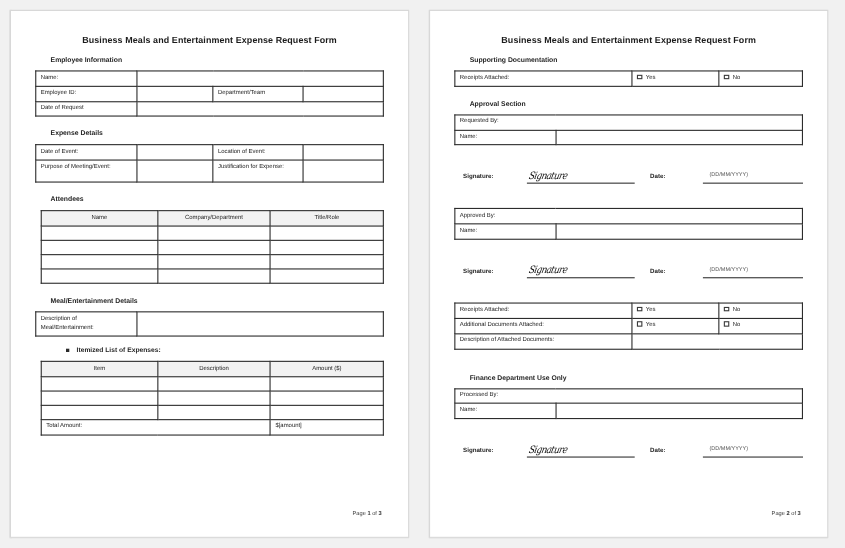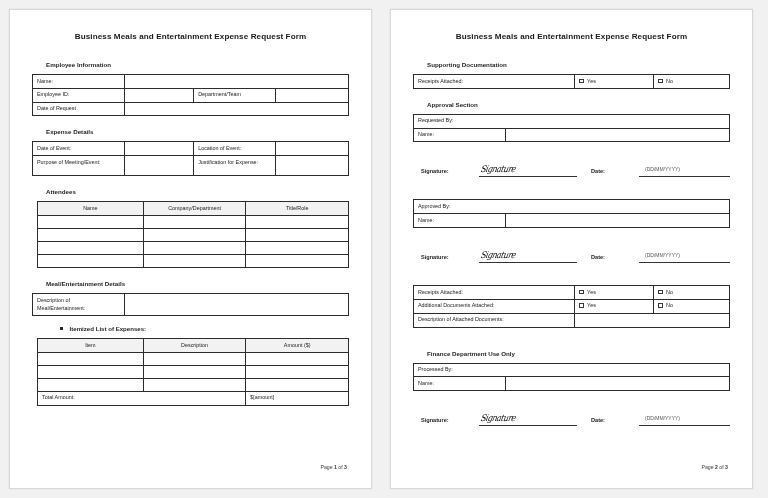--- a/index.html
+++ b/index.html
@@ -26,21 +26,21 @@
     padding: 14px 22px 10px 22px;
     overflow: hidden;
   }
   .doc-title {
     text-align: center;
     font-size: 8.1px;
     font-weight: bold;
     color: #1b1b1b;
     letter-spacing: 0.1px;
     margin-top: 8px;
-    margin-bottom: 20px;
+    margin-bottom: 10px;
   }
   .section-head {
     font-size: 6.2px;
     font-weight: bold;
     color: #1f1f1f;
     margin-left: 14px;
     margin-bottom: 6px;
     margin-top: 12px;
   }
   .section-head.first { margin-top: 0; }

